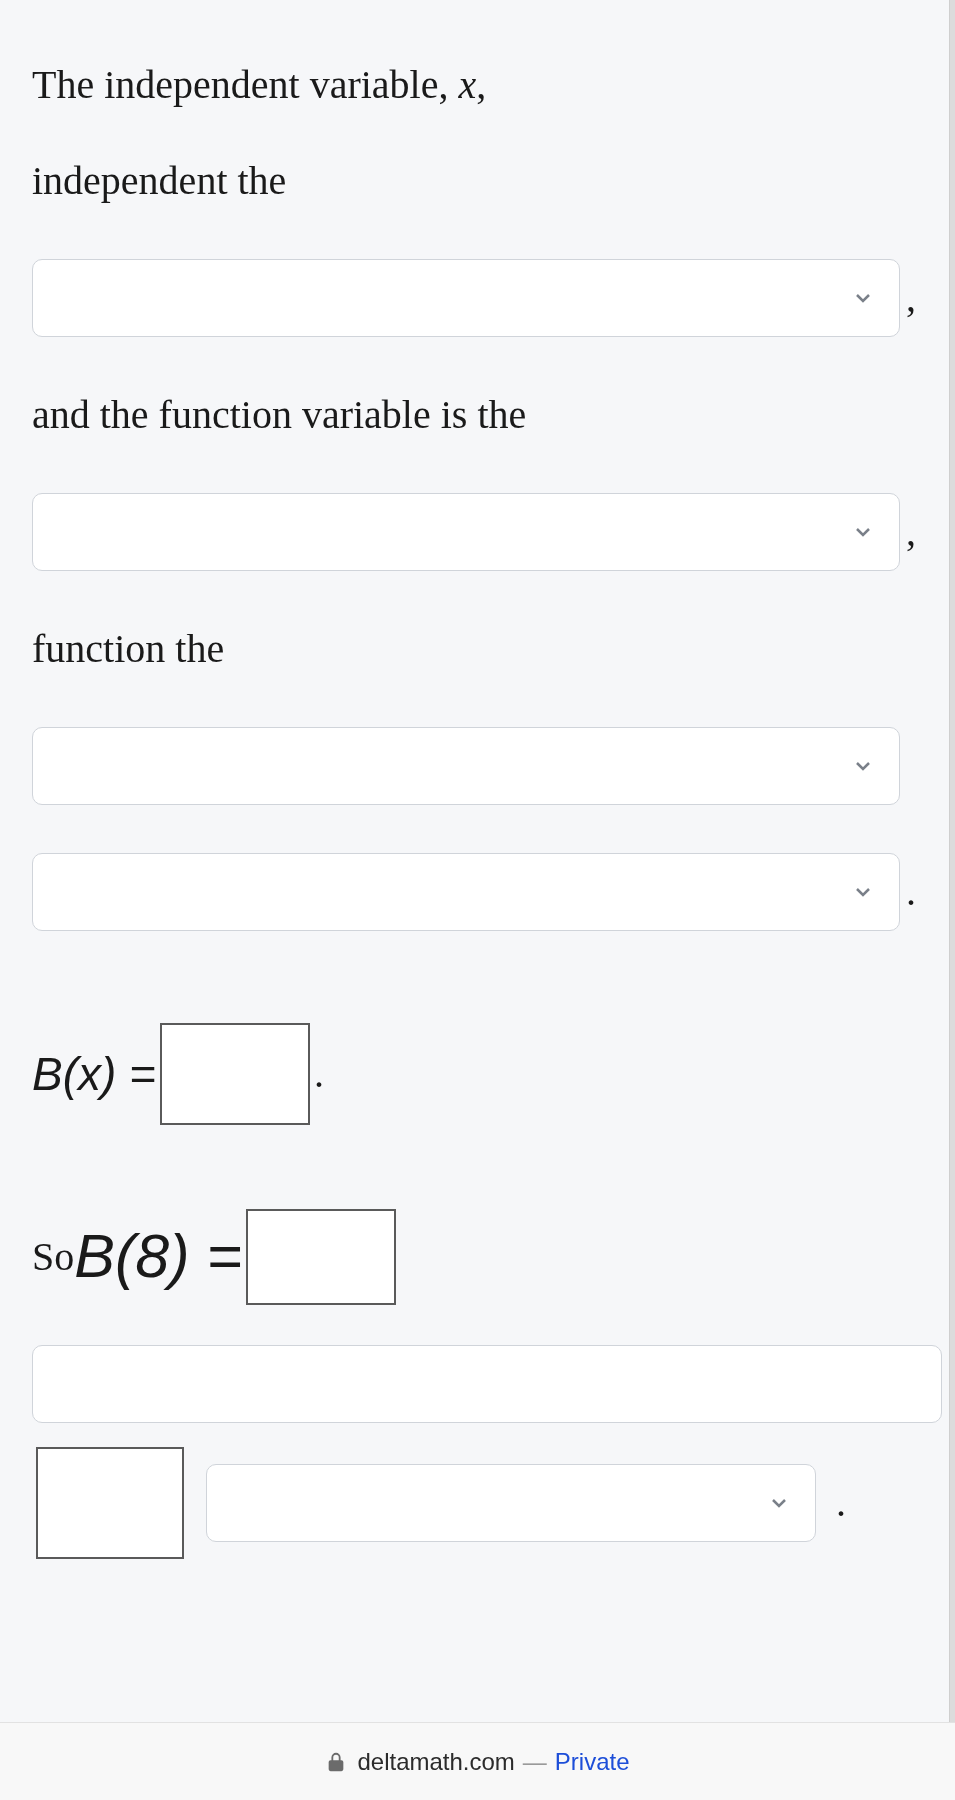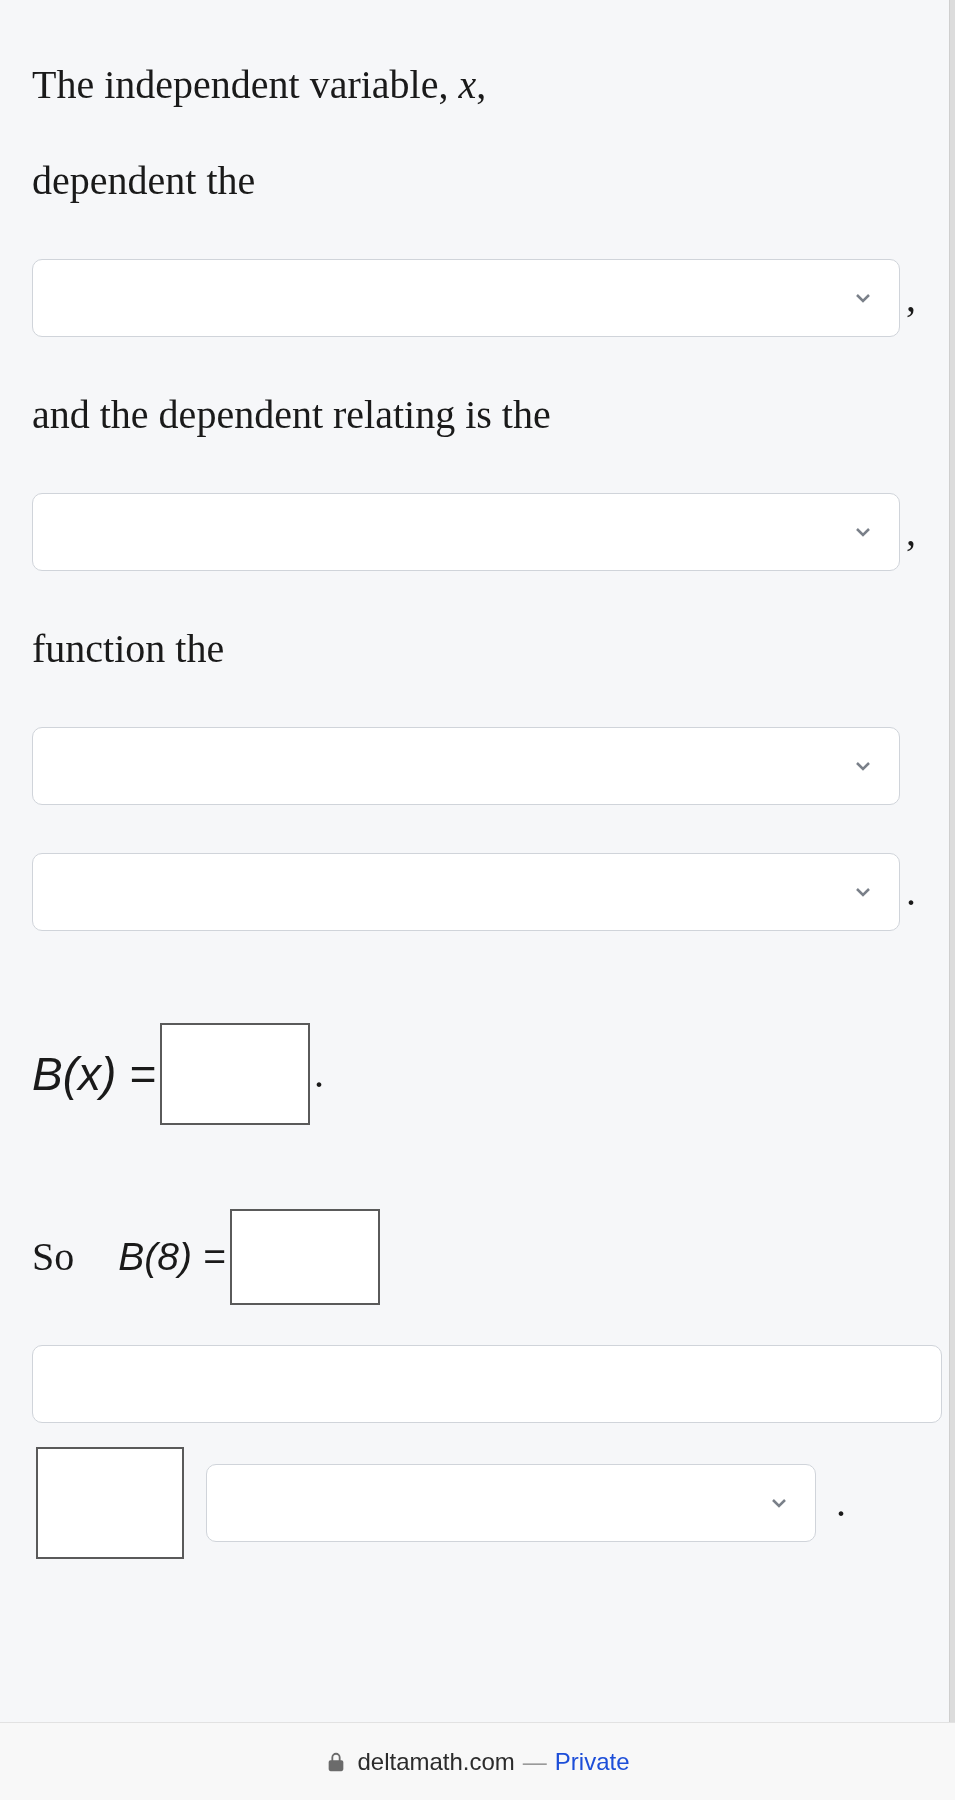--- a/index.html
+++ b/index.html
@@ -136,34 +136,34 @@
 <div class="viewport">
   <div class="right-edge"></div>
 
   <div class="content">
 
     <div class="line tight">
       <span>The independent variable, </span><span class="italic">x</span><span>,</span>
     </div>
 
     <div class="line">
-      <span>dependent the</span>
+      <span>independent the</span>
     </div>
 
     <div class="select-row">
       <div class="select-box">
         <svg class="chev" viewBox="0 0 24 24" fill="none" stroke="currentColor" stroke-width="2.5">
             <polyline points="6 9 12 15 18 9"></polyline>
           </svg>
       </div>
       <span class="punct">,</span>
     </div>
 
     <div class="line">
-      <span>and the dependent relating is the</span>
+      <span>and the function variable is the</span>
     </div>
 
     <div class="select-row">
       <div class="select-box">
         <svg class="chev" viewBox="0 0 24 24" fill="none" stroke="currentColor" stroke-width="2.5">
             <polyline points="6 9 12 15 18 9"></polyline>
           </svg>
       </div>
       <span class="punct">,</span>
     </div>
@@ -196,21 +196,21 @@
     <div class="func-row">
       <span class="math" style="font-size:46px;"><span style="font-style:italic;">B</span>(<span style="font-style:italic;">x</span>) = </span>
       <span class="ans-box"></span>
       <span class="txt">.</span>
     </div>
 
     <div class="gap-large"></div>
 
     <div class="func-row">
       <span class="txt">So </span>
-      <span class="math" style="font-size:39px;margin-left:44px;"><span style="font-style:italic;">B</span>(8) = </span>
+      <span class="math" style="font-size:61px;"><span style="font-style:italic;">B</span>(8) = </span>
       <span class="ans-box sm"></span>
     </div>
 
     <div class="long-input"></div>
 
     <div class="final-row">
       <span class="ans-box tiny"></span>
       <div class="select-box narrow2">
         <svg class="chev" viewBox="0 0 24 24" fill="none" stroke="currentColor" stroke-width="2.5">
             <polyline points="6 9 12 15 18 9"></polyline>

